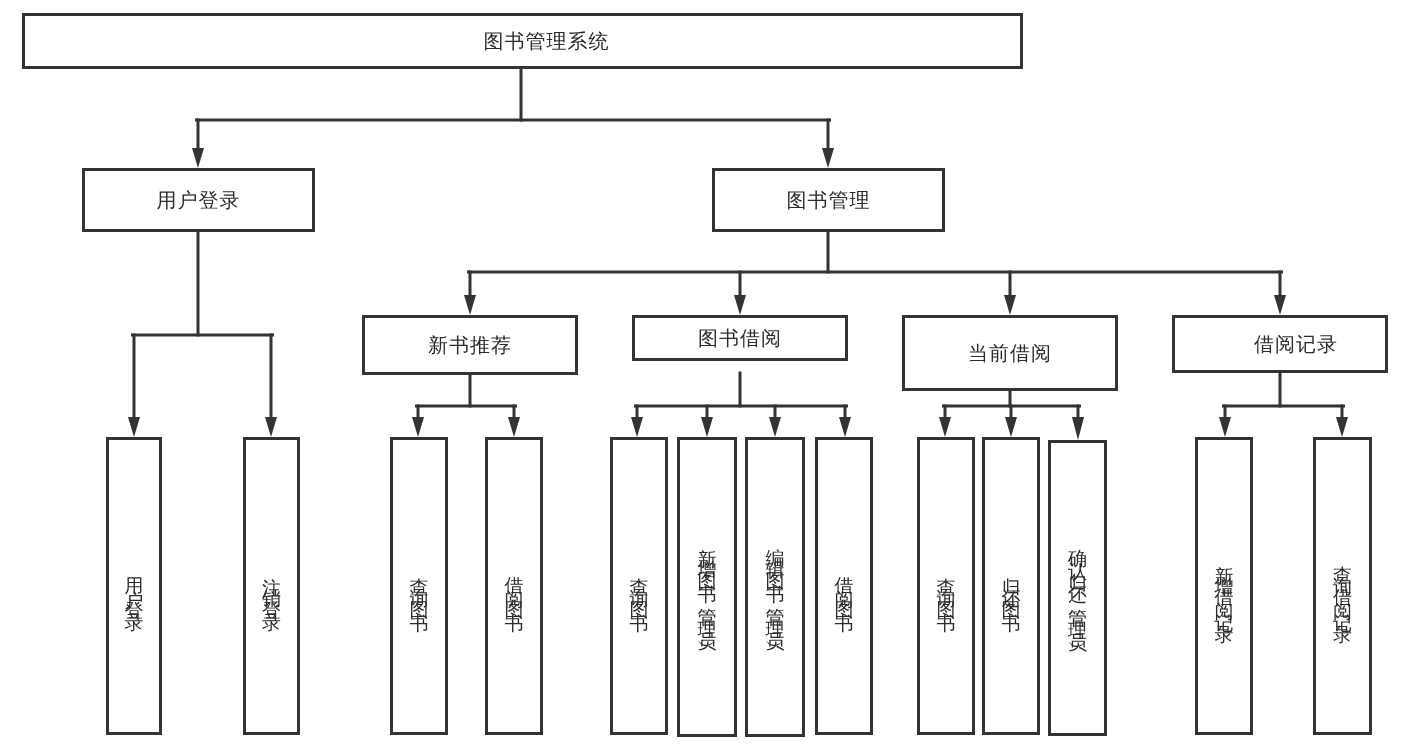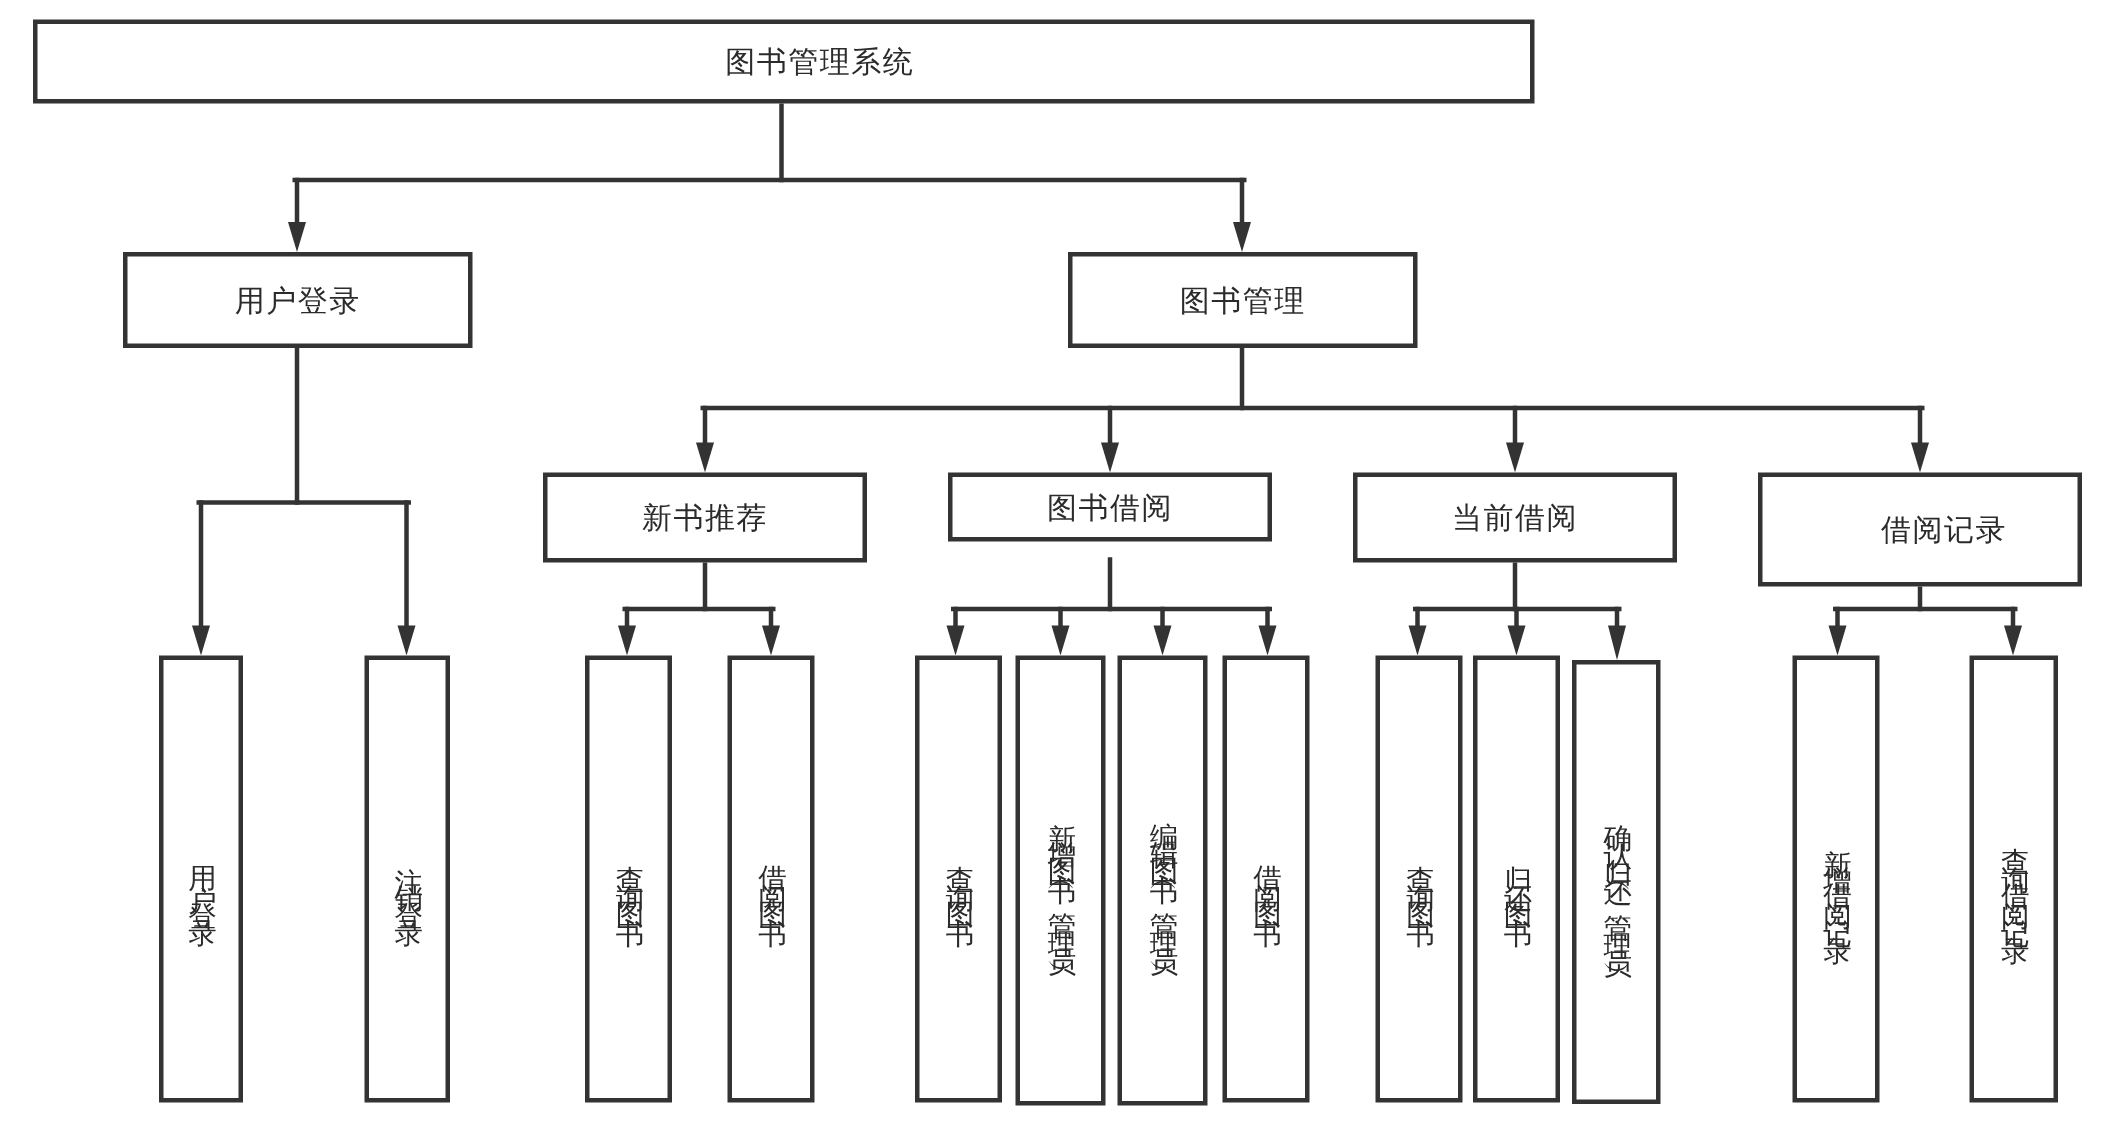--- a/index.html
+++ b/index.html
@@ -136,24 +136,24 @@
   <div class="hbox" style="left:362px;top:315px;width:216px;height:60px;">
     <span>新书推荐</span>
   </div>
 
   <div class="hbox" style="left:712px;top:168px;width:233px;height:64px;">
     <span>图书管理</span>
   </div>
   <div class="hbox" style="left:632px;top:315px;width:216px;height:46px;">
     <span>图书借阅</span>
   </div>
-  <div class="hbox" style="left:902px;top:315px;width:216px;height:60px;">
+  <div class="hbox" style="left:902px;top:315px;width:216px;height:76px;">
     <span>当前借阅</span>
   </div>
-  <div class="hbox" style="left:1172px;top:315px;width:216px;height:76px;padding-left:32px;">
+  <div class="hbox" style="left:1172px;top:315px;width:216px;height:58px;padding-left:32px;">
     <span>借阅记录</span>
   </div>
 
   <div class="leaf" style="left:106px;top:437px;width:56px;height:298px;">
     <span class="vtext">用户登录</span>
   </div>
   <div class="leaf" style="left:243px;top:437px;width:57px;height:298px;">
     <span class="vtext">注销登录</span>
   </div>
 

